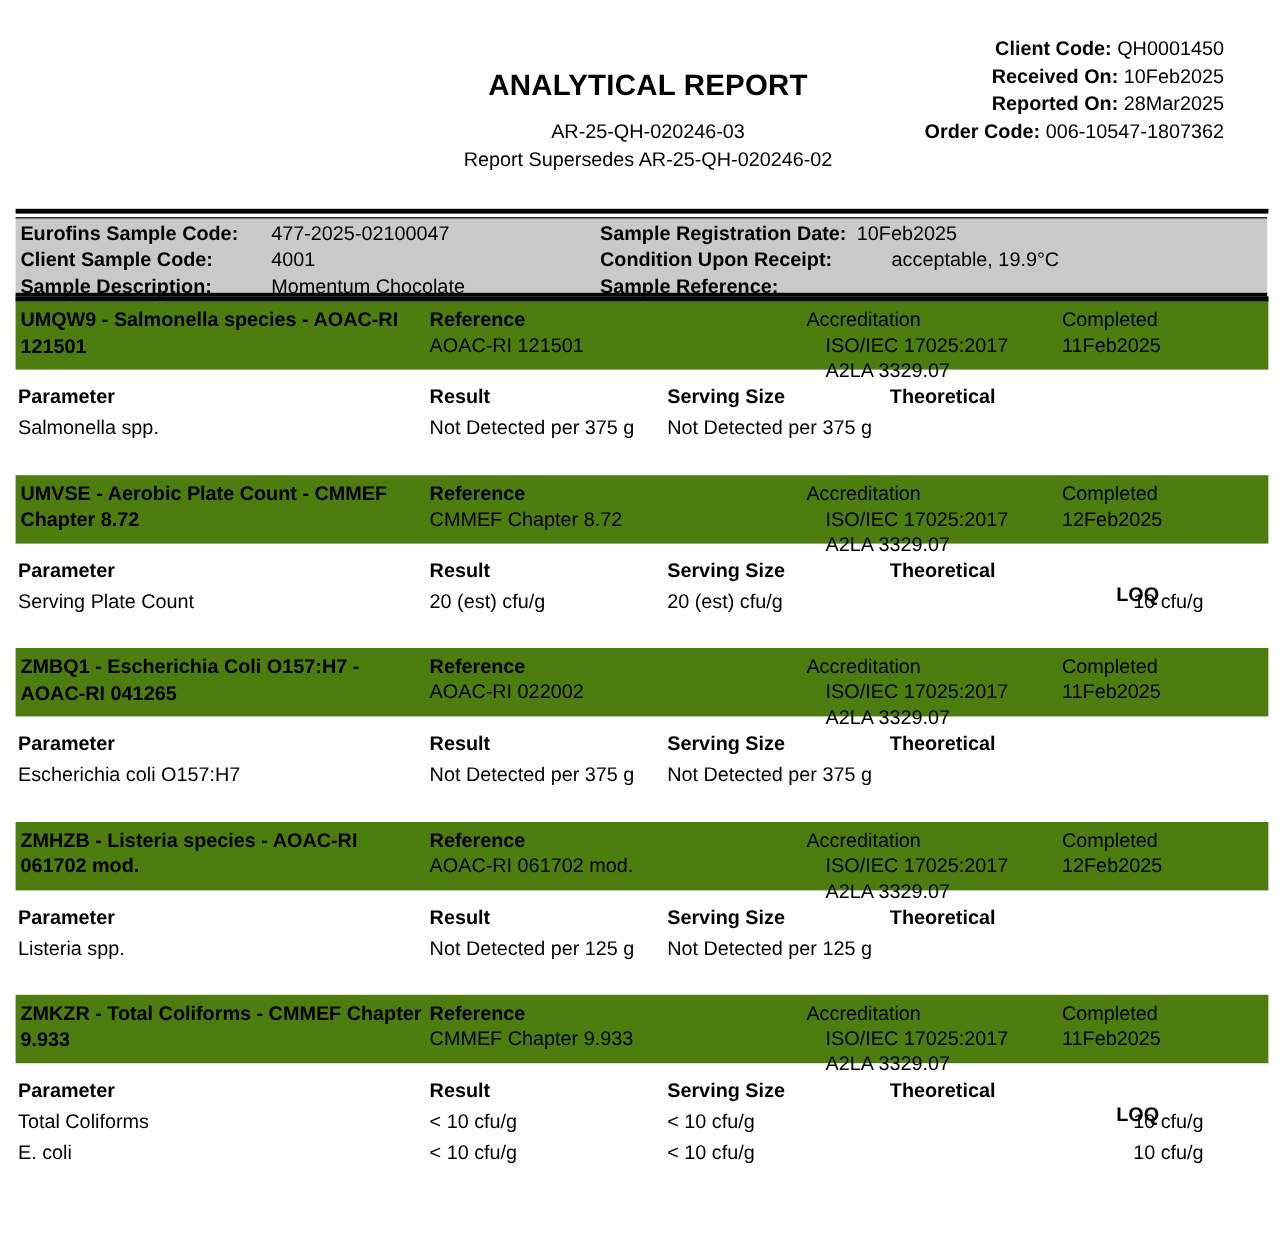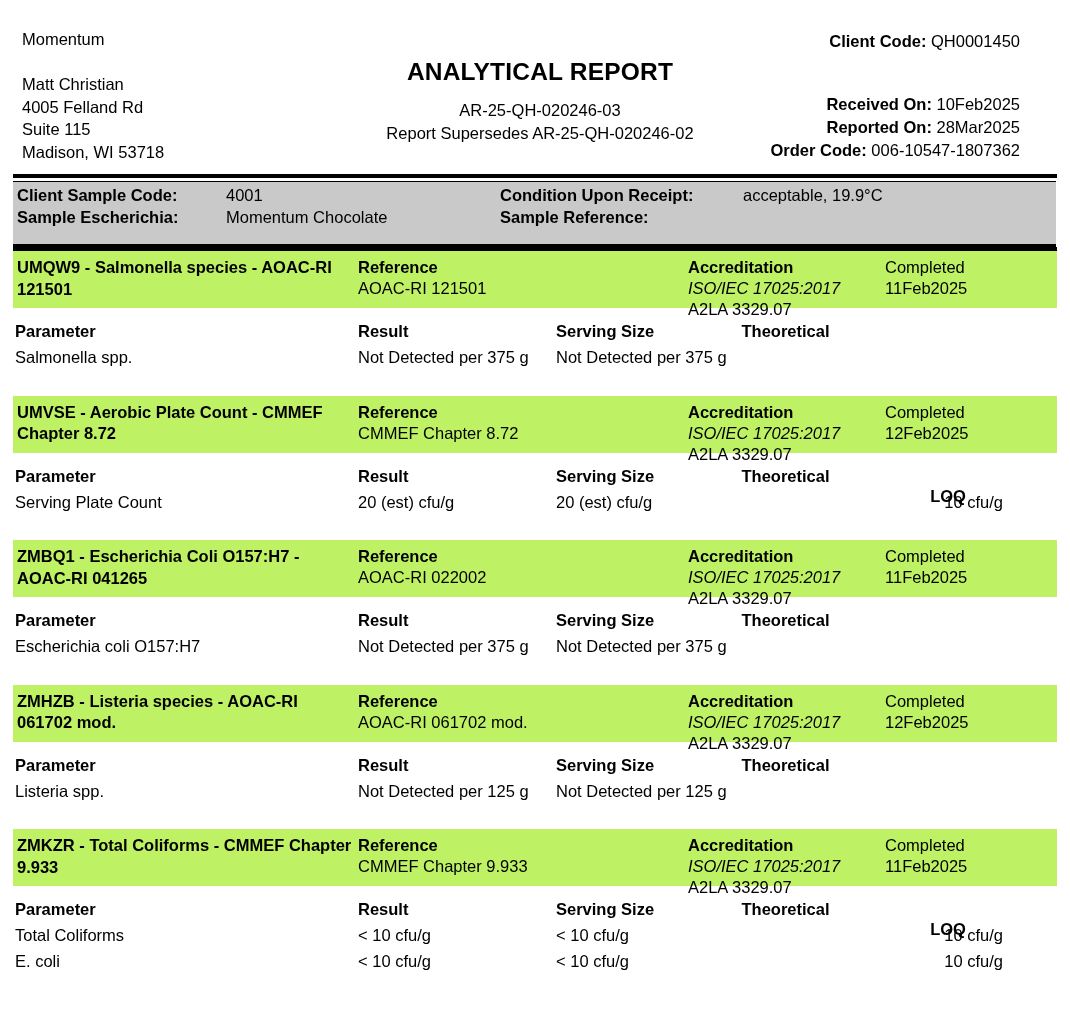--- a/index.html
+++ b/index.html
@@ -56,21 +56,20 @@
   }
   .hdr-right {
     position: absolute;
     right: 50px;
     top: 30px;
     text-align: right;
     font-size: 16.5px;
     line-height: 23px;
   }
   .hdr-right .clientcode {
-    margin-bottom: 40px;
   }
   .hdr-right b, .hdr-left b { font-weight: bold; }
 
   .rule-thick {
     position: absolute;
     left: 13px;
     right: 13px;
     height: 4px;
     background: #000000;
   }
@@ -100,21 +99,21 @@
   .si-r-value { position: absolute; left: 701px; white-space: nowrap; }
   .si-r-value.wide { left: 730px; }
 
   
   .sections { position: absolute; left: 0; top: 247px; width: 1070px; }
   .section { position: relative; }
 
   .test-band {
     position: relative;
     margin: 0 13px 0 13px;
-    background: #bef264;
+    background: #4d7c0f;
     height: 57px;
     box-sizing: border-box;
   }
   .section.first .test-band {
     border-top: 4px solid #000;
     height: 61px;
   }
   .tb-inner { position: relative; font-size: 16.5px; line-height: 21.5px; }
   .tb-name {
     position: absolute;
@@ -130,29 +129,28 @@
     font-weight: bold;
   }
   .tb-ref-v {
     position: absolute;
     left: 345px;
     top: 27px;
     width: 330px;
   }
   .tb-acc-h {
     position: absolute;
-    left: 675px;
+    left: 659px;
     top: 6px;
-    font-weight: bold;
+    font-weight: normal;
   }
   .tb-acc-v1 {
     position: absolute;
     left: 675px;
     top: 27px;
-    font-style: italic;
   }
   .tb-acc-v2 {
     position: absolute;
     left: 675px;
     top: 48px;
   }
   .tb-comp-h {
     position: absolute;
     left: 872px;
     top: 6px;
@@ -182,54 +180,53 @@
   .res-row.head .c-loq  { text-align: center; margin-top: 20px; }
   .gap-after { height: 22px; }
 </style>
 </head>
 <body>
 
 <div class="page">
 
   <div class="header">
 
-    <div class="hdr-left">
-      <div class="company">Momentum</div>
-      <div>Matt Christian</div>
-      <div>4005 Felland Rd</div>
-      <div>Suite 115</div>
-      <div>Madison, WI 53718</div>
-    </div>
 
     <div class="hdr-center">
       <div class="title">ANALYTICAL REPORT</div>
       <div class="subline">AR-25-QH-020246-03</div>
       <div class="subline">Report Supersedes  AR-25-QH-020246-02</div>
     </div>
 
     <div class="hdr-right">
       <div class="clientcode"><b>Client Code:</b> <span>QH0001450</span></div>
       <div><b>Received On:</b> <span>10Feb2025</span></div>
       <div><b>Reported On:</b> <span>28Mar2025</span></div>
       <div><b>Order Code:</b> <span>006-10547-1807362</span></div>
     </div>
   </div>
 
   <div class="rule-thick" style="top:174px;"></div>
 
   <div class="sample-block">
     <div class="sample-grid">
       <div class="si-row">
+        <span class="si-l-label">Eurofins Sample Code:</span>
+        <span class="si-l-value">477-2025-02100047</span>
+        <span class="si-r-label">Sample Registration Date:</span>
+        <span class="si-r-value">10Feb2025</span>
+      </div>
+      <div class="si-row">
         <span class="si-l-label">Client Sample Code:</span>
         <span class="si-l-value">4001</span>
         <span class="si-r-label">Condition Upon Receipt:</span>
         <span class="si-r-value wide">acceptable, 19.9°C</span>
       </div>
       <div class="si-row">
-        <span class="si-l-label">Sample Escherichia:</span>
+        <span class="si-l-label">Sample Description:</span>
         <span class="si-l-value">Momentum Chocolate</span>
         <span class="si-r-label">Sample Reference:</span>
         <span class="si-r-value"></span>
       </div>
     </div>
   </div>
 
   <div class="sections" id="sections-root">
       <div class="section first">
         <div class="test-band">

